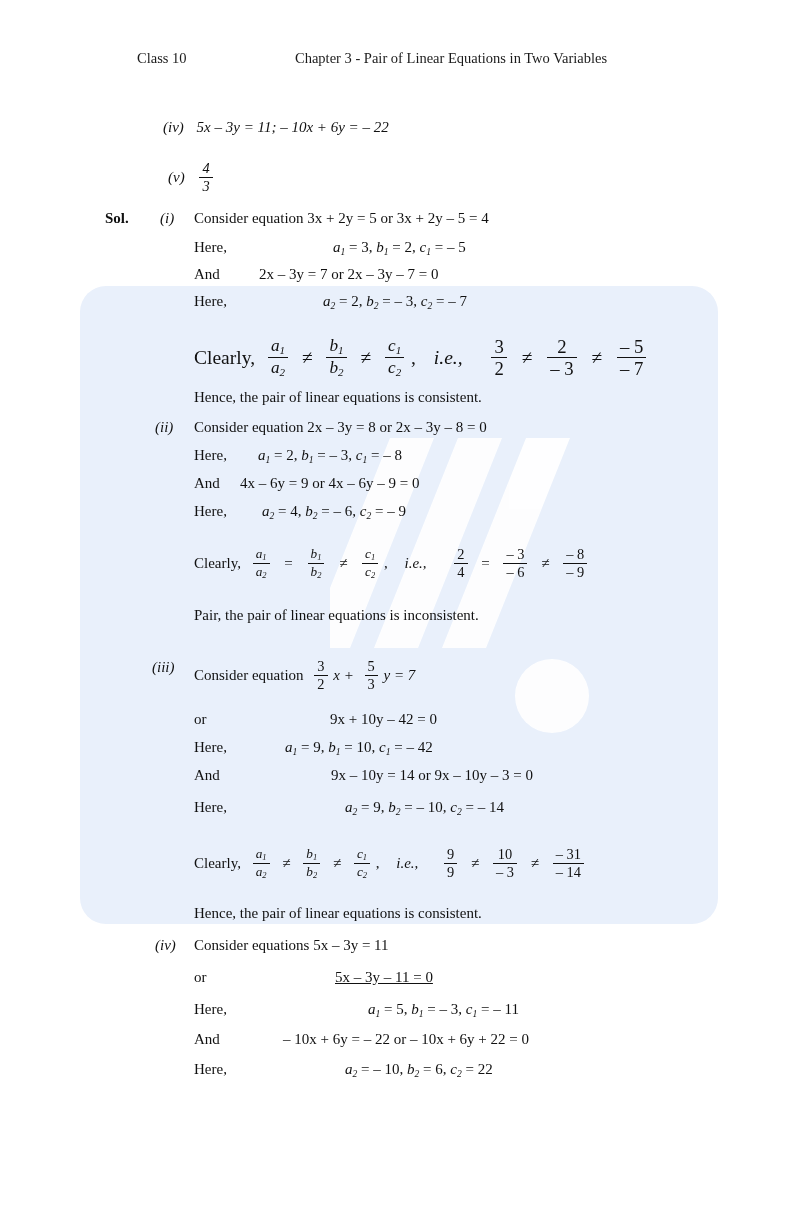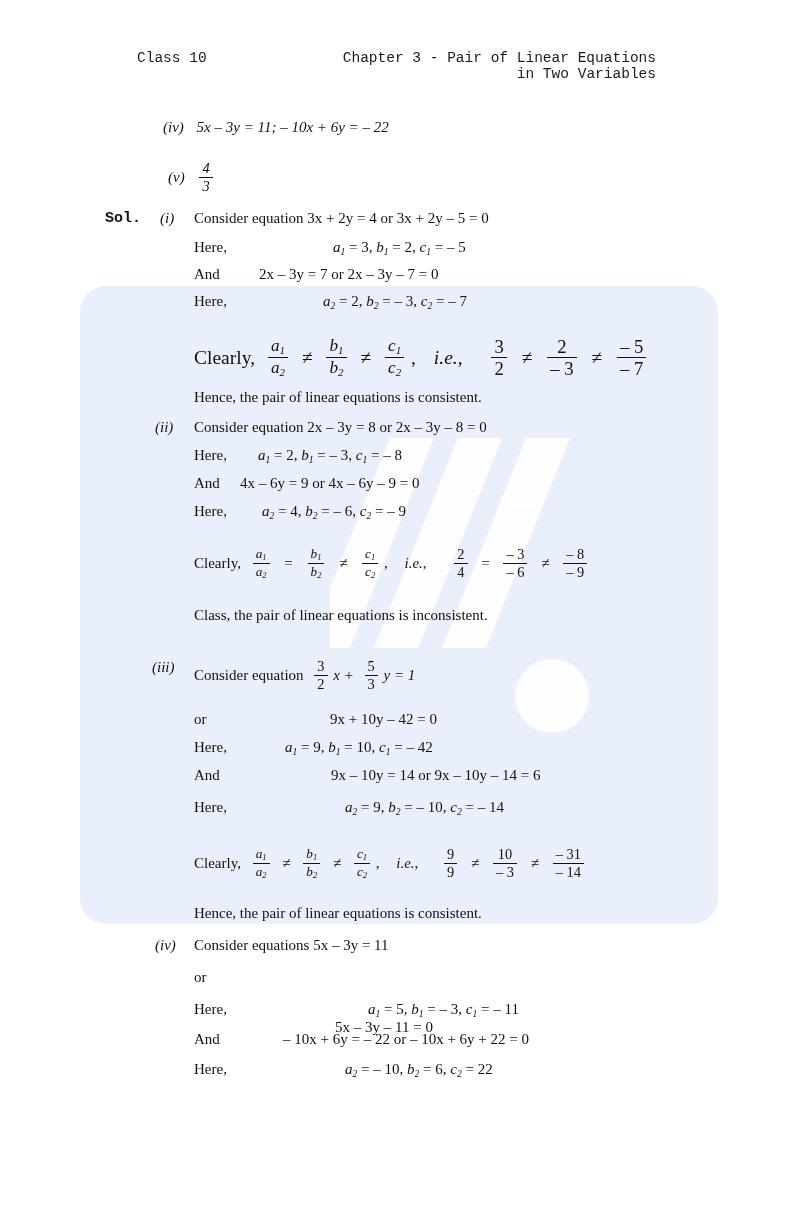--- a/index.html
+++ b/index.html
@@ -17,27 +17,27 @@
     color: #111111;
   }
 
   
   .header {
     position: absolute;
     top: 50px;
     left: 0;
     width: 656px;
     height: 22px;
-    font-family: Liberation Mono, monospace;
+    font-family: Liberation Serif, serif;
     font-size: 14.5px;
     color: #1a1a1a;
     text-align: right;
   }
   .header .h-class { position: absolute; left: 137px; top: 0; }
-  .header .h-chapter { position: absolute; left: 295px; top: 0; margin-left: 44px; }
+  .header .h-chapter { position: absolute; left: 295px; top: 0; }
 
   
   .highlight-block {
     position: absolute;
     left: 80px;
     top: 286px;
     width: 638px;
     height: 638px;
     background: #e9f0fb;
     border-radius: 26px;
@@ -154,24 +154,24 @@
     </div>
 
     <div class="row" style="left:168px; top:162px;">
       <span class="rn">(v)</span>
       <span class="frac ital" style="margin-left:11px;">
         <span class="num">4</span>
         <span class="den">3</span>
       </span>
     </div>
 
-    <div class="row bold" style="left:105px; top:211px;font-family:Liberation Mono, monospace;">Sol.</div>
+    <div class="row bold" style="left:105px; top:211px;">Sol.</div>
 
     <div class="row rn" style="left:160px; top:211px;">(i)</div>
-    <div class="row" style="left:194px; top:211px;">Consider equation 3x + 2y  =  4    or    3x + 2y – 5  =  0</div>
+    <div class="row" style="left:194px; top:211px;">Consider equation 3x + 2y  =  5    or    3x + 2y – 5  =  4</div>
 
     <div class="row" style="left:194px; top:240px;">Here,</div>
     <div class="row" style="left:333px; top:240px;">
       <span class="v">a</span><sub>1</sub> = 3, <span class="v">b</span><sub>1</sub> = 2, <span class="v">c</span><sub>1</sub> = – 5
     </div>
 
     <div class="row" style="left:194px; top:267px;">And</div>
     <div class="row" style="left:259px; top:267px;">2x – 3y  =  7 or 2x – 3y – 7  =  0</div>
 
     <div class="row" style="left:194px; top:294px;">Here,</div>
@@ -258,47 +258,47 @@
         <span class="num">– 3</span>
         <span class="den">– 6</span>
       </span>
       <span style="margin:0 8px;">≠</span>
       <span class="frac">
         <span class="num">– 8</span>
         <span class="den">– 9</span>
       </span>
     </div>
 
-    <div class="row" style="left:194px; top:608px;">Class, the pair of linear equations is inconsistent.</div>
+    <div class="row" style="left:194px; top:608px;">Pair, the pair of linear equations is inconsistent.</div>
 
     <div class="row rn" style="left:152px; top:660px;">(iii)</div>
     <div class="row" style="left:194px; top:660px;">
       <span>Consider equation</span>
       <span class="frac" style="margin-left:7px;">
         <span class="num">3</span>
         <span class="den">2</span>
       </span>
       <span class="v">x  +</span>
       <span class="frac" style="margin-left:7px;">
         <span class="num">5</span>
         <span class="den">3</span>
       </span>
-      <span class="v">y  =  1</span>
+      <span class="v">y  =  7</span>
     </div>
 
     <div class="row" style="left:194px; top:712px;">or</div>
     <div class="row" style="left:330px; top:712px;">9x  +  10y  –  42  =  0</div>
 
     <div class="row" style="left:194px; top:740px;">Here,</div>
     <div class="row" style="left:285px; top:740px;">
       <span class="v">a</span><sub>1</sub> = 9, <span class="v">b</span><sub>1</sub> = 10, <span class="v">c</span><sub>1</sub>  = – 42
     </div>
 
     <div class="row" style="left:194px; top:768px;">And</div>
-    <div class="row" style="left:331px; top:768px;">9x – 10y  =  14 or 9x – 10y – 14  =  6</div>
+    <div class="row" style="left:331px; top:768px;">9x – 10y  =  14 or 9x – 10y – 3  =  0</div>
 
     <div class="row" style="left:194px; top:800px;">Here,</div>
     <div class="row" style="left:345px; top:800px;">
       <span class="v">a</span><sub>2</sub> = 9, <span class="v">b</span><sub>2</sub>  = – 10, <span class="v">c</span><sub>2</sub> = – 14
     </div>
 
     <div class="row" style="left:194px; top:848px;">
       <span>Clearly,</span>
       <span class="frac small" style="margin-left:8px;">
         <span class="num"><span class="v">a</span><sub>1</sub></span>
@@ -331,21 +331,21 @@
         <span class="den">– 14</span>
       </span>
     </div>
 
     <div class="row" style="left:194px; top:906px;">Hence, the pair of linear equations is consistent.</div>
 
     <div class="row rn" style="left:155px; top:938px;">(iv)</div>
     <div class="row" style="left:194px; top:938px;">Consider equations   5x  –  3y  =  11</div>
 
     <div class="row" style="left:194px; top:970px;">or</div>
-    <div class="row" style="left:335px; top:1020px;">5x  –  3y  –  11  =  0</div>
+    <div class="row" style="left:335px; top:970px;text-decoration:underline;">5x  –  3y  –  11  =  0</div>
 
     <div class="row" style="left:194px; top:1002px;">Here,</div>
     <div class="row" style="left:368px; top:1002px;">
       <span class="v">a</span><sub>1</sub> = 5, <span class="v">b</span><sub>1</sub>  = – 3, <span class="v">c</span><sub>1</sub> = – 11
     </div>
 
     <div class="row" style="left:194px; top:1032px;">And</div>
     <div class="row" style="left:283px; top:1032px;">– 10x + 6y  =  – 22 or – 10x + 6y + 22  =  0</div>
 
     <div class="row" style="left:194px; top:1062px;">Here,</div>

